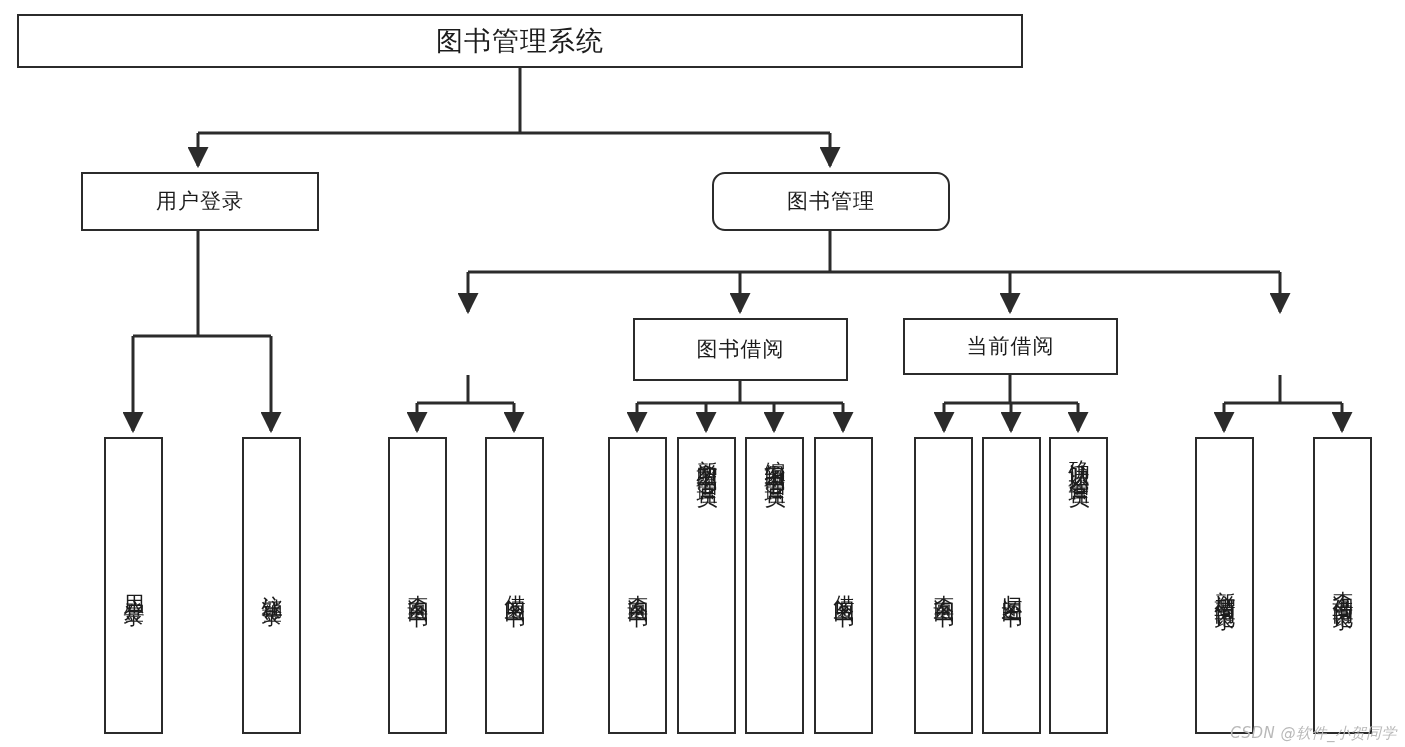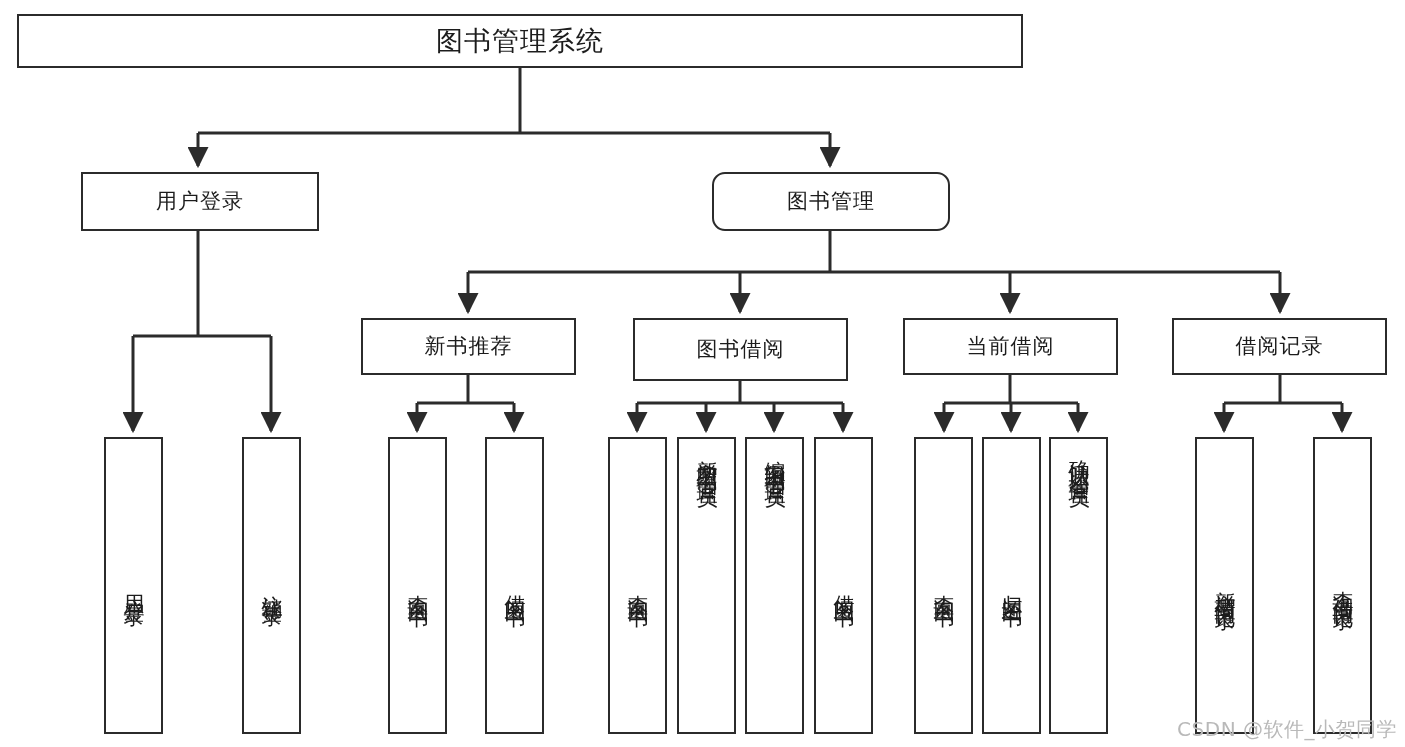--- a/index.html
+++ b/index.html
@@ -77,24 +77,25 @@
     align-items: flex-start;
     padding-top: 4px;
   }
   
   #watermark {
     position: absolute;
     right: 8px;
     bottom: 4px;
     z-index: 3;
     color: #b9b9b9;
-    font-size: 20px;
+    font-size: 15px;
     letter-spacing: 0.5px;
     white-space: nowrap;
     user-select: none;
+    font-style: italic;
   }
 </style>
 </head>
 <body>
 
 <div id="diagram-root">
 
   <svg id="connectors" viewBox="0 0 1405 747" width="1405" height="747">
     <defs>
       <marker id="arrow" viewBox="0 0 10 10" refX="9" refY="5" markerWidth="7" markerHeight="7" orient="auto-start-reverse">
@@ -151,35 +152,29 @@
   </div>
 
   <div class="node horiz" style="left:81px; top:172px; width:238px; height:59px;">
     <span class="label">用户登录</span>
   </div>
 
   <div class="node horiz" style="left:712px; top:172px; width:238px; height:59px;border-radius:13px;">
     <span class="label">图书管理</span>
   </div>
 
-  <div class="node horiz" style="left:361px; top:318px; width:215px; height:57px;">
-    <span class="label">新书推荐</span>
-  </div>
 
   <div class="node horiz" style="left:633px; top:318px; width:215px; height:63px;">
     <span class="label">图书借阅</span>
   </div>
 
   <div class="node horiz" style="left:903px; top:318px; width:215px; height:57px;">
     <span class="label">当前借阅</span>
   </div>
 
-  <div class="node horiz" style="left:1172px; top:318px; width:215px; height:57px;">
-    <span class="label">借阅记录</span>
-  </div>
 
   <div class="node leaf" style="left:104px; top:437px; width:59px; height:297px;">
     <span class="label">用户登录</span>
   </div>
 
   <div class="node leaf" style="left:242px; top:437px; width:59px; height:297px;">
     <span class="label">注销登录</span>
   </div>
 
   <div class="node leaf" style="left:388px; top:437px; width:59px; height:297px;">

